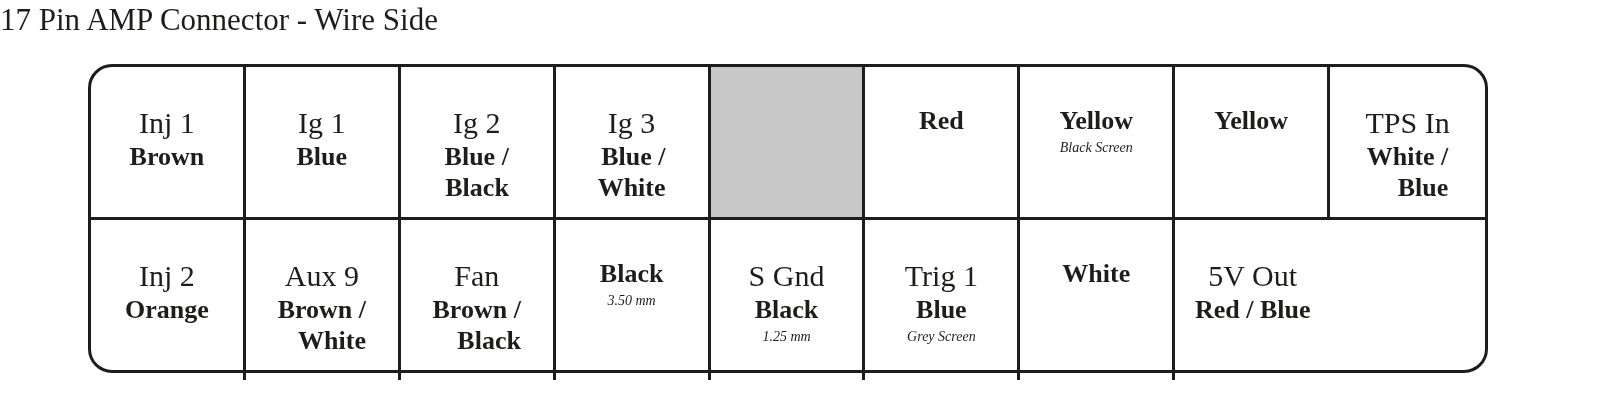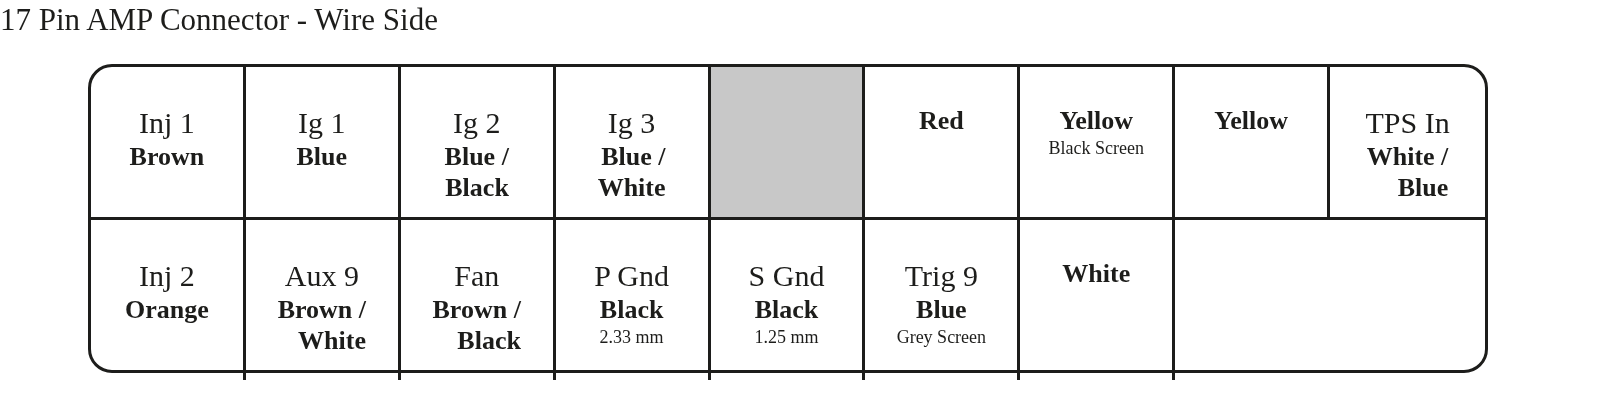--- a/index.html
+++ b/index.html
@@ -36,21 +36,21 @@
   }
   .cell.has-divider{border-right:3px solid var(--line);}
   .cell.blank{background:var(--blank-cell-fill);}
   
   .row-bottom .cell.has-divider::after{
     content:"";position:absolute;right:-3px;bottom:-10px;
     width:3px;height:11px;background:var(--line);
   }
   .pin-label{font-size:30px;line-height:36px;white-space:nowrap;}
   .pin-wire{font-size:26px;line-height:31px;white-space:pre-line;font-weight:bold;}
-  .pin-note{font-size:18px;line-height:24px;white-space:nowrap;}
+  .pin-note{font-size:14px;line-height:24px;white-space:nowrap;font-style:italic;}
 </style>
 </head>
 <body>
 
 <div class="title">17 Pin AMP Connector - Wire Side</div>
 
 <div class="connector-table">
 
   <div class="row row-top">
     <div class="cell has-divider">
@@ -108,36 +108,37 @@
 White</div>
       <div class="pin-note"></div>
     </div>
     <div class="cell has-divider">
       <div class="pin-label">Fan</div>
       <div class="pin-wire">Brown /
 Black</div>
       <div class="pin-note"></div>
     </div>
     <div class="cell has-divider">
-      <div class="pin-label">P Gnd</div>
       <div class="pin-wire">Black</div>
-      <div class="pin-note">2.33 mm</div>
+      <div class="pin-note">3.50 mm</div>
     </div>
     <div class="cell has-divider">
       <div class="pin-label">S Gnd</div>
       <div class="pin-wire">Black</div>
       <div class="pin-note">1.25 mm</div>
     </div>
     <div class="cell has-divider">
-      <div class="pin-label">Trig 9</div>
+      <div class="pin-label">Trig 1</div>
       <div class="pin-wire">Blue</div>
       <div class="pin-note">Grey Screen</div>
     </div>
     <div class="cell has-divider">
       <div class="pin-wire">White</div>
       <div class="pin-note"></div>
     </div>
     <div class="cell">
+      <div class="pin-label">5V Out</div>
+      <div class="pin-wire">Red / Blue</div>
       <div class="pin-note"></div>
     </div>
   </div>
 
 </div>
 
 </body></html>

